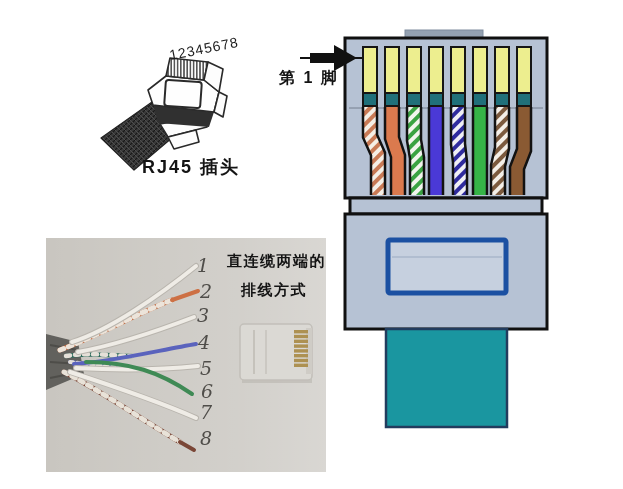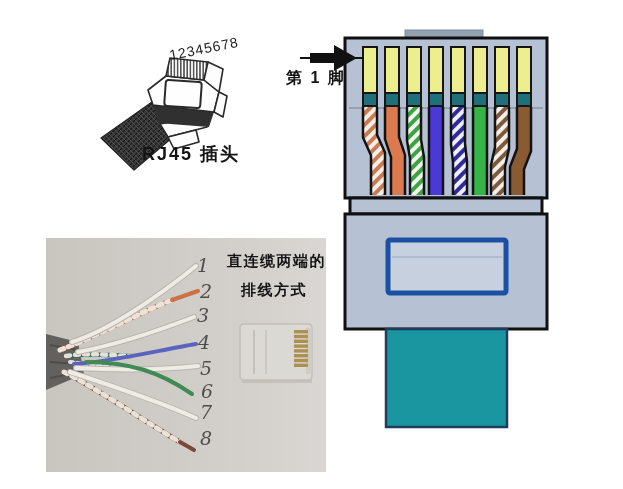--- a/index.html
+++ b/index.html
@@ -2,22 +2,22 @@
 <html><head>
 <meta charset="utf-8">
 <style>
   html,body{margin:0;padding:0;background:#fff;}
   #canvas{position:relative;width:623px;height:489px;background:#ffffff;overflow:hidden;
           font-family:"Liberation Sans",sans-serif;}
   #art{position:absolute;left:0;top:0;}
   .t{position:absolute;white-space:nowrap;color:#141414;}
   #pin-numbers-label{left:171px;top:47px;font-size:14px;letter-spacing:1px;
       transform:rotate(-11deg);transform-origin:0 100%;color:#1c1c1c;}
-  #rj45-caption{left:142px;top:142px;font-size:18px;font-weight:bold;letter-spacing:2px;}
-  #pin1-label{left:279px;top:68px;font-size:16px;font-weight:600;letter-spacing:2px;margin-left:7px;}
+  #rj45-caption{left:142px;top:155px;font-size:18px;font-weight:bold;letter-spacing:2px;}
+  #pin1-label{left:279px;top:68px;font-size:16px;font-weight:600;letter-spacing:2px;}
   #photo-title-1{left:227px;top:252px;font-size:15px;font-weight:bold;letter-spacing:1.5px;}
   #photo-title-2{left:241px;top:281px;font-size:15px;font-weight:bold;letter-spacing:1.5px;}
   .wire-num{font-family:"DejaVu Serif",serif;font-style:italic;font-size:19px;color:#4f4d49;}
   #watermark{right:5px;top:450px;font-size:20px;font-weight:bold;letter-spacing:1px;color:#ffffff;
       text-shadow:2px 2px 0 #8d8d8d, 3px 3px 3px rgba(80,80,80,.85);}
 </style>
 </head>
 <body>
 
 <div id="canvas">

